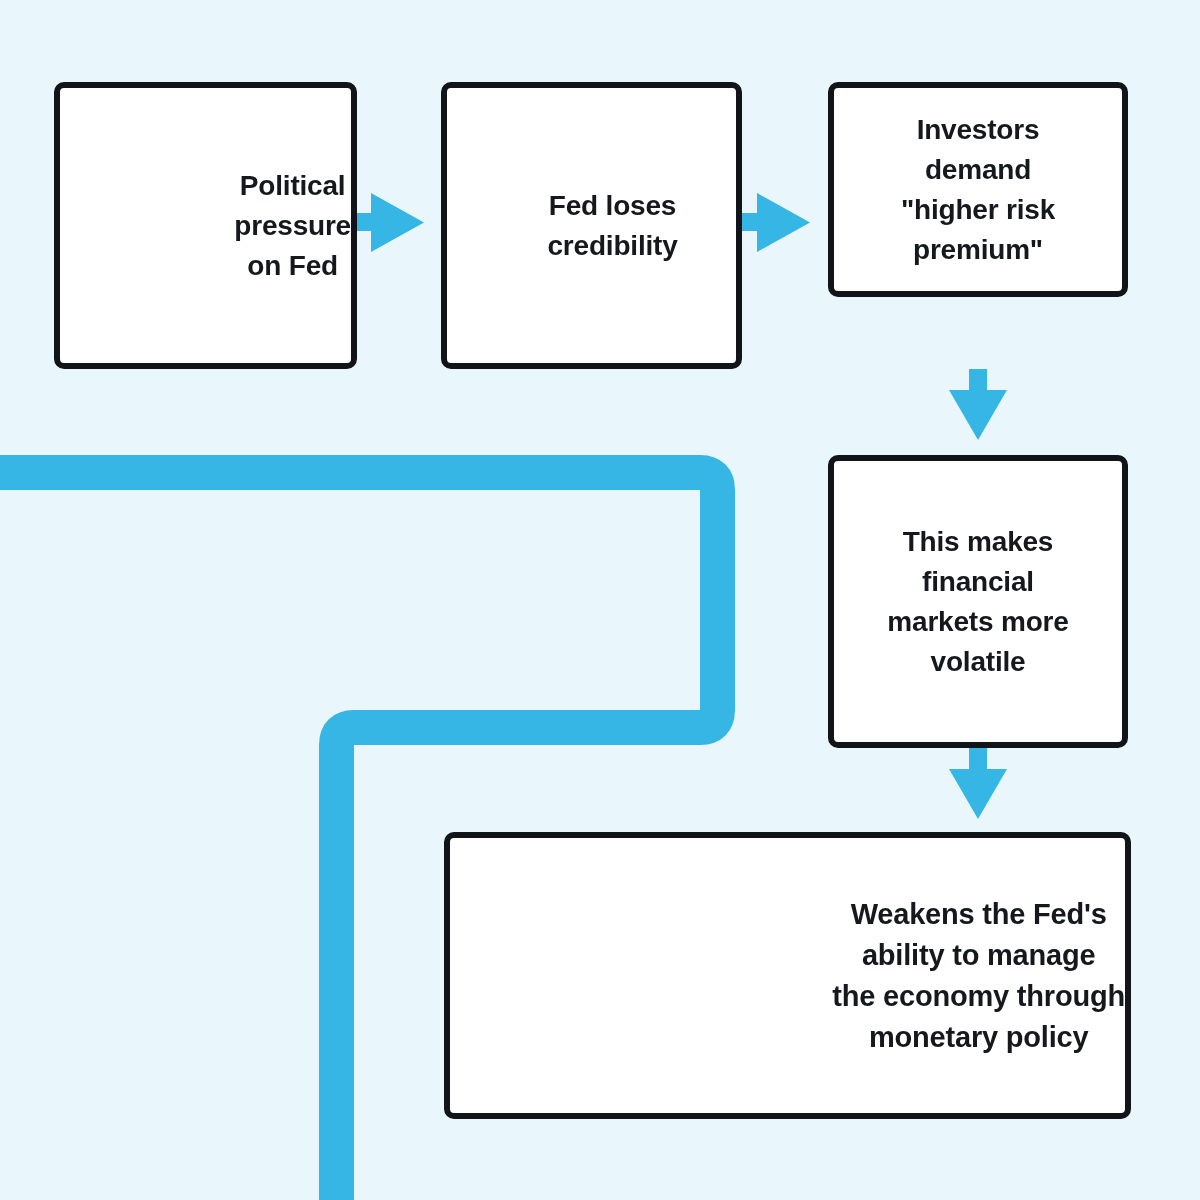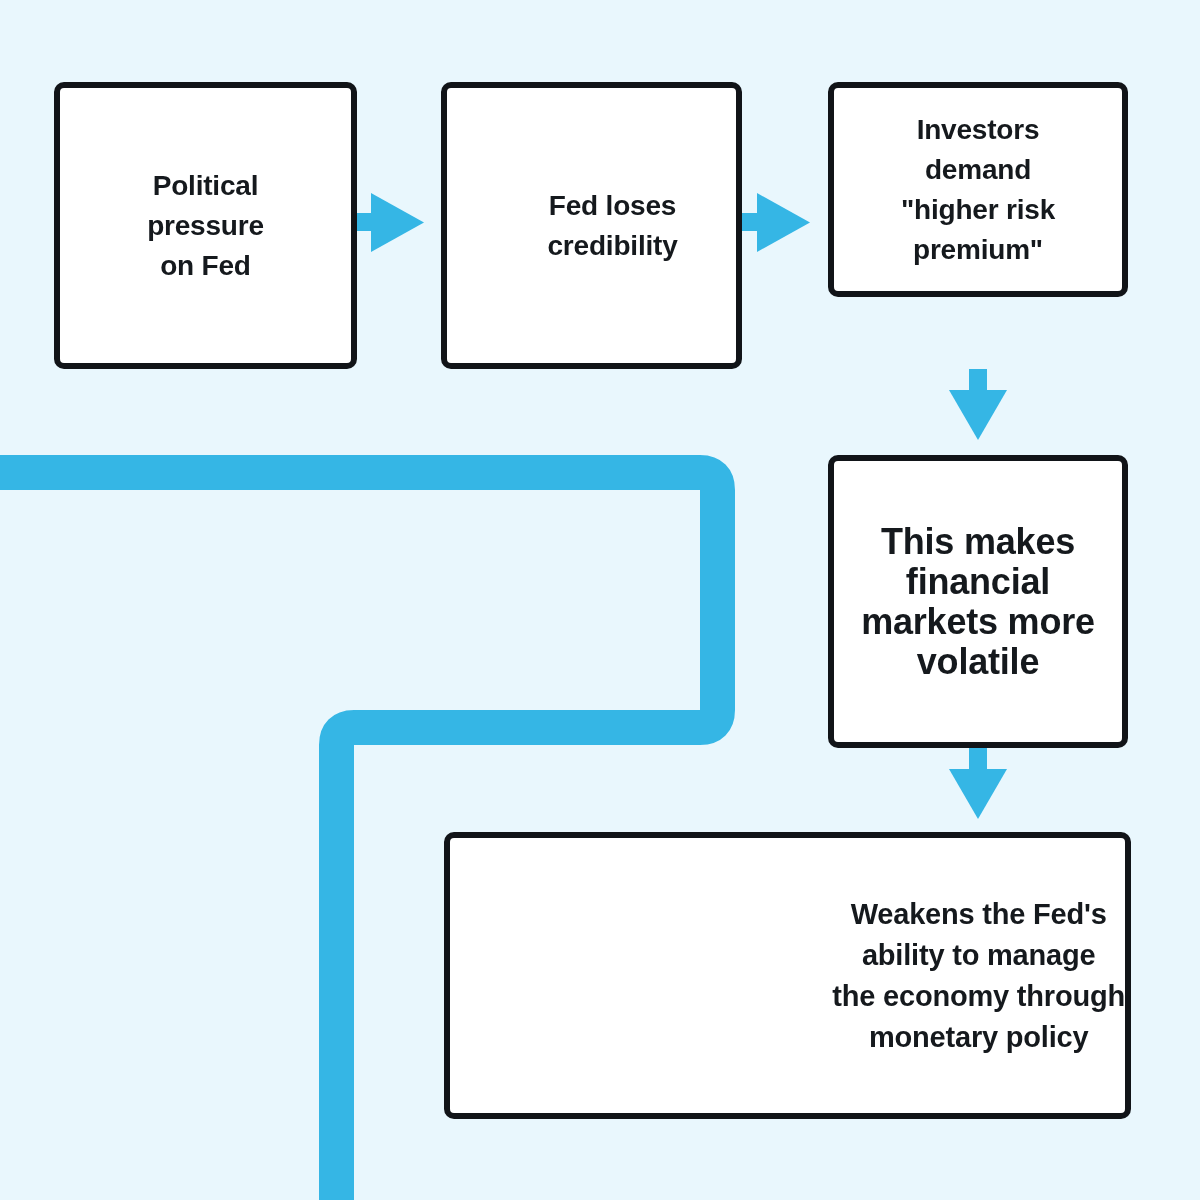--- a/index.html
+++ b/index.html
@@ -38,28 +38,28 @@
     text-align: center;
     z-index: 3;
   }
   .node-label {
     color: #15191d;
     font-family: "Liberation Sans", sans-serif;
     font-weight: 700;
     white-space: pre-line;
     letter-spacing: -0.2px;
   }
-  #node-1 { left: 54px; top: 82px; width: 303px; height: 287px; }
+  #node-1 { left: 54px; top: 82px; width: 303px; height: 287px; justify-content: flex-end; }
   #node-1 .node-label { font-size: 28px; line-height: 40px; }
   #node-2 { left: 441px; top: 82px; width: 301px; height: 287px; padding-left: 42px; }
   #node-2 .node-label { font-size: 28px; line-height: 40px; }
   #node-3 { left: 828px; top: 82px; width: 300px; height: 215px; justify-content: center; }
   #node-3 .node-label { font-size: 28px; line-height: 40px; }
   #node-4 { left: 828px; top: 455px; width: 300px; height: 293px; }
-  #node-4 .node-label { font-size: 36px; line-height: 40px; }
+  #node-4 .node-label { font-size: 28px; line-height: 40px; }
   #node-5 { left: 444px; top: 832px; width: 687px; height: 287px; justify-content: flex-end; }
   #node-5 .node-label { font-size: 29px; line-height: 41px; }
 </style>
 </head>
 <body>
 
 <div id="canvas">
 
   <svg class="flow-svg" viewBox="0 0 1200 1200" aria-hidden="true">
 

